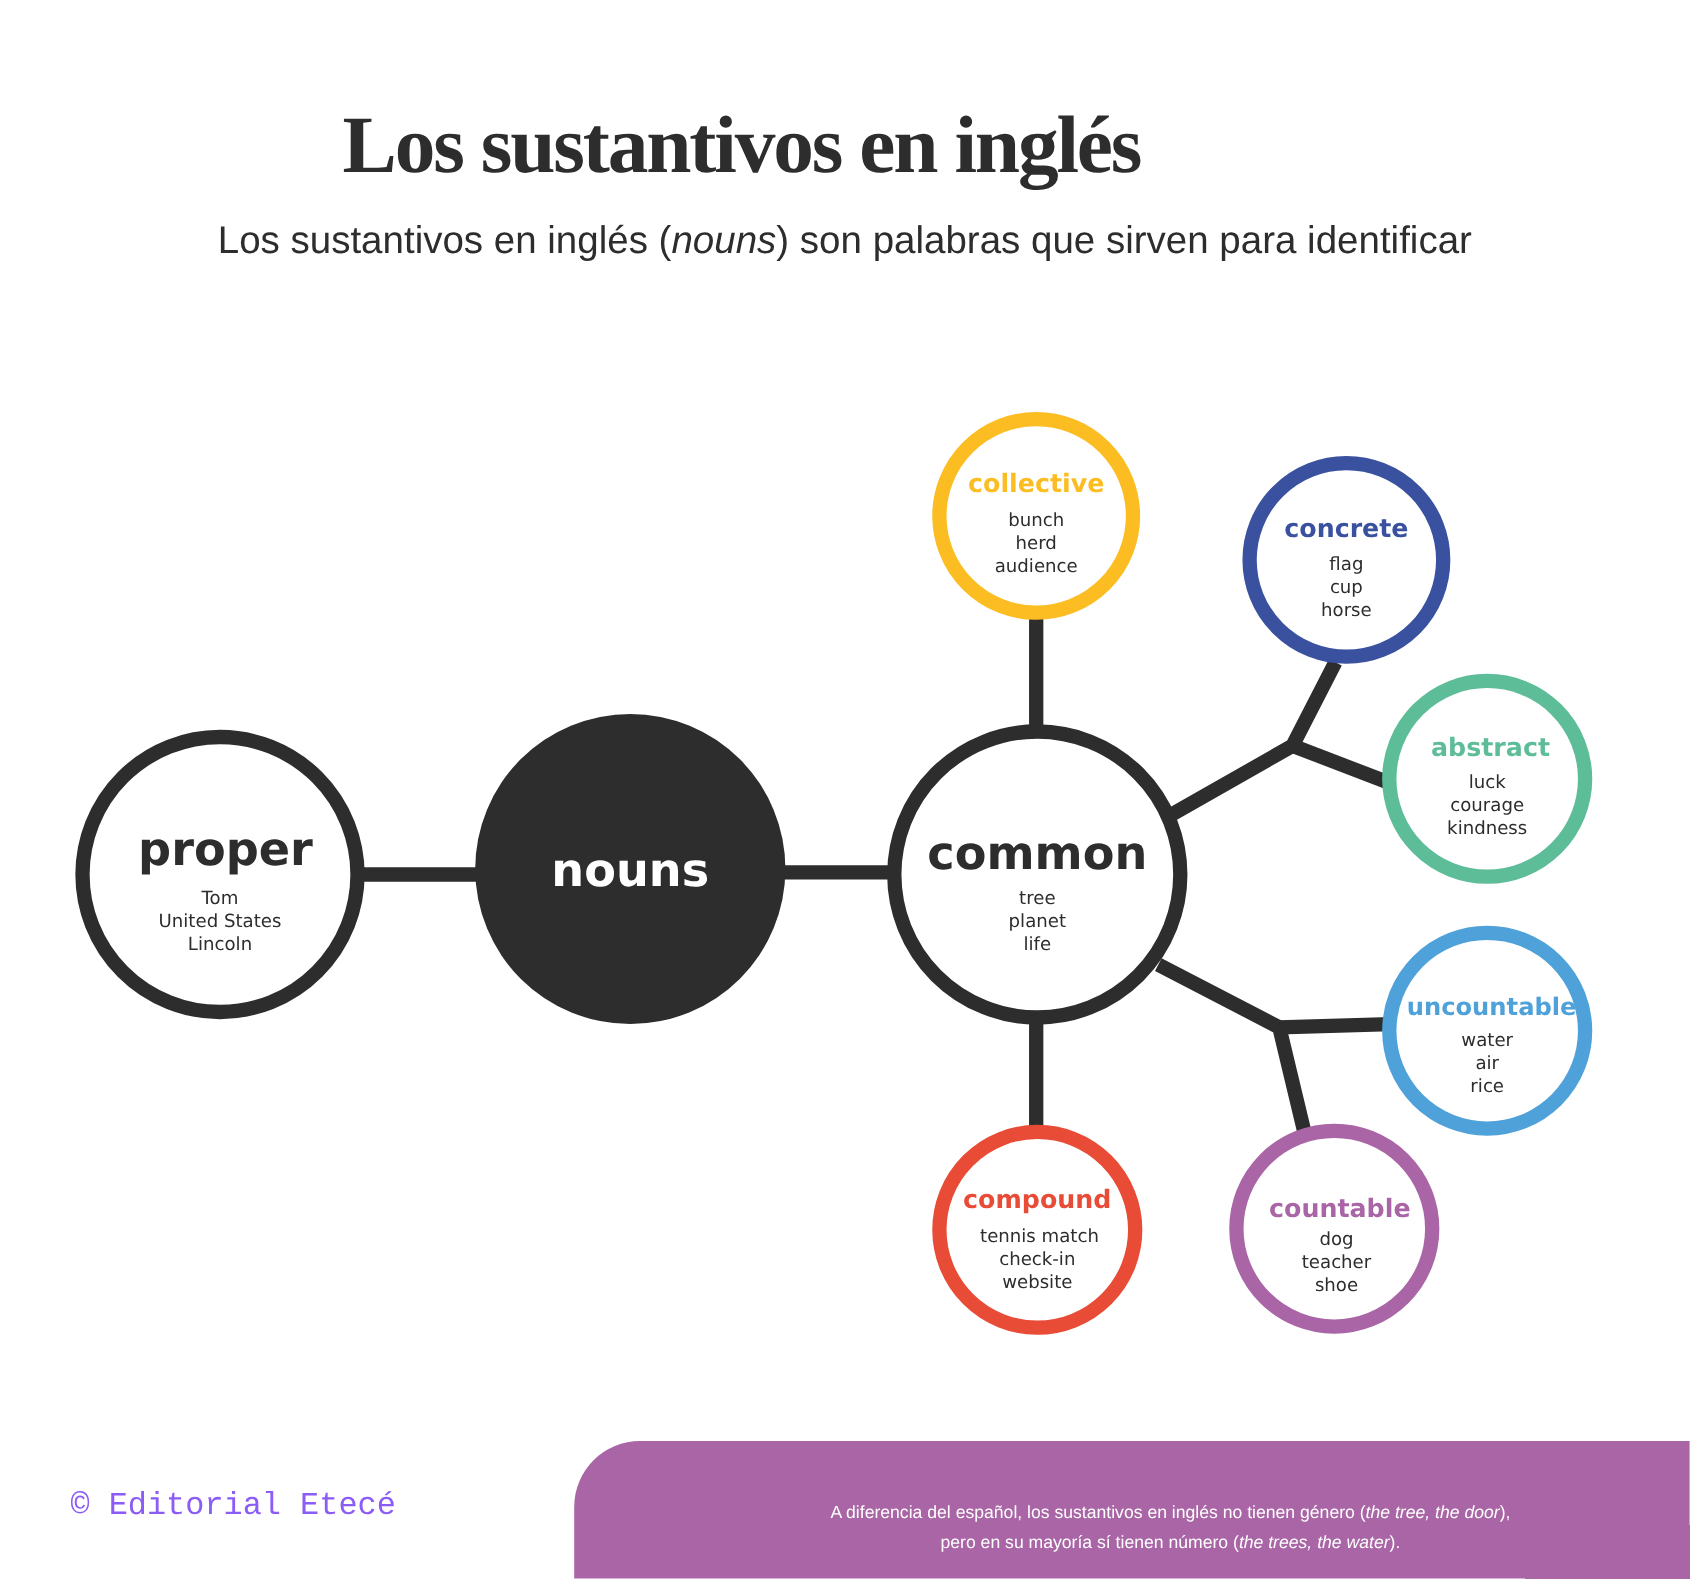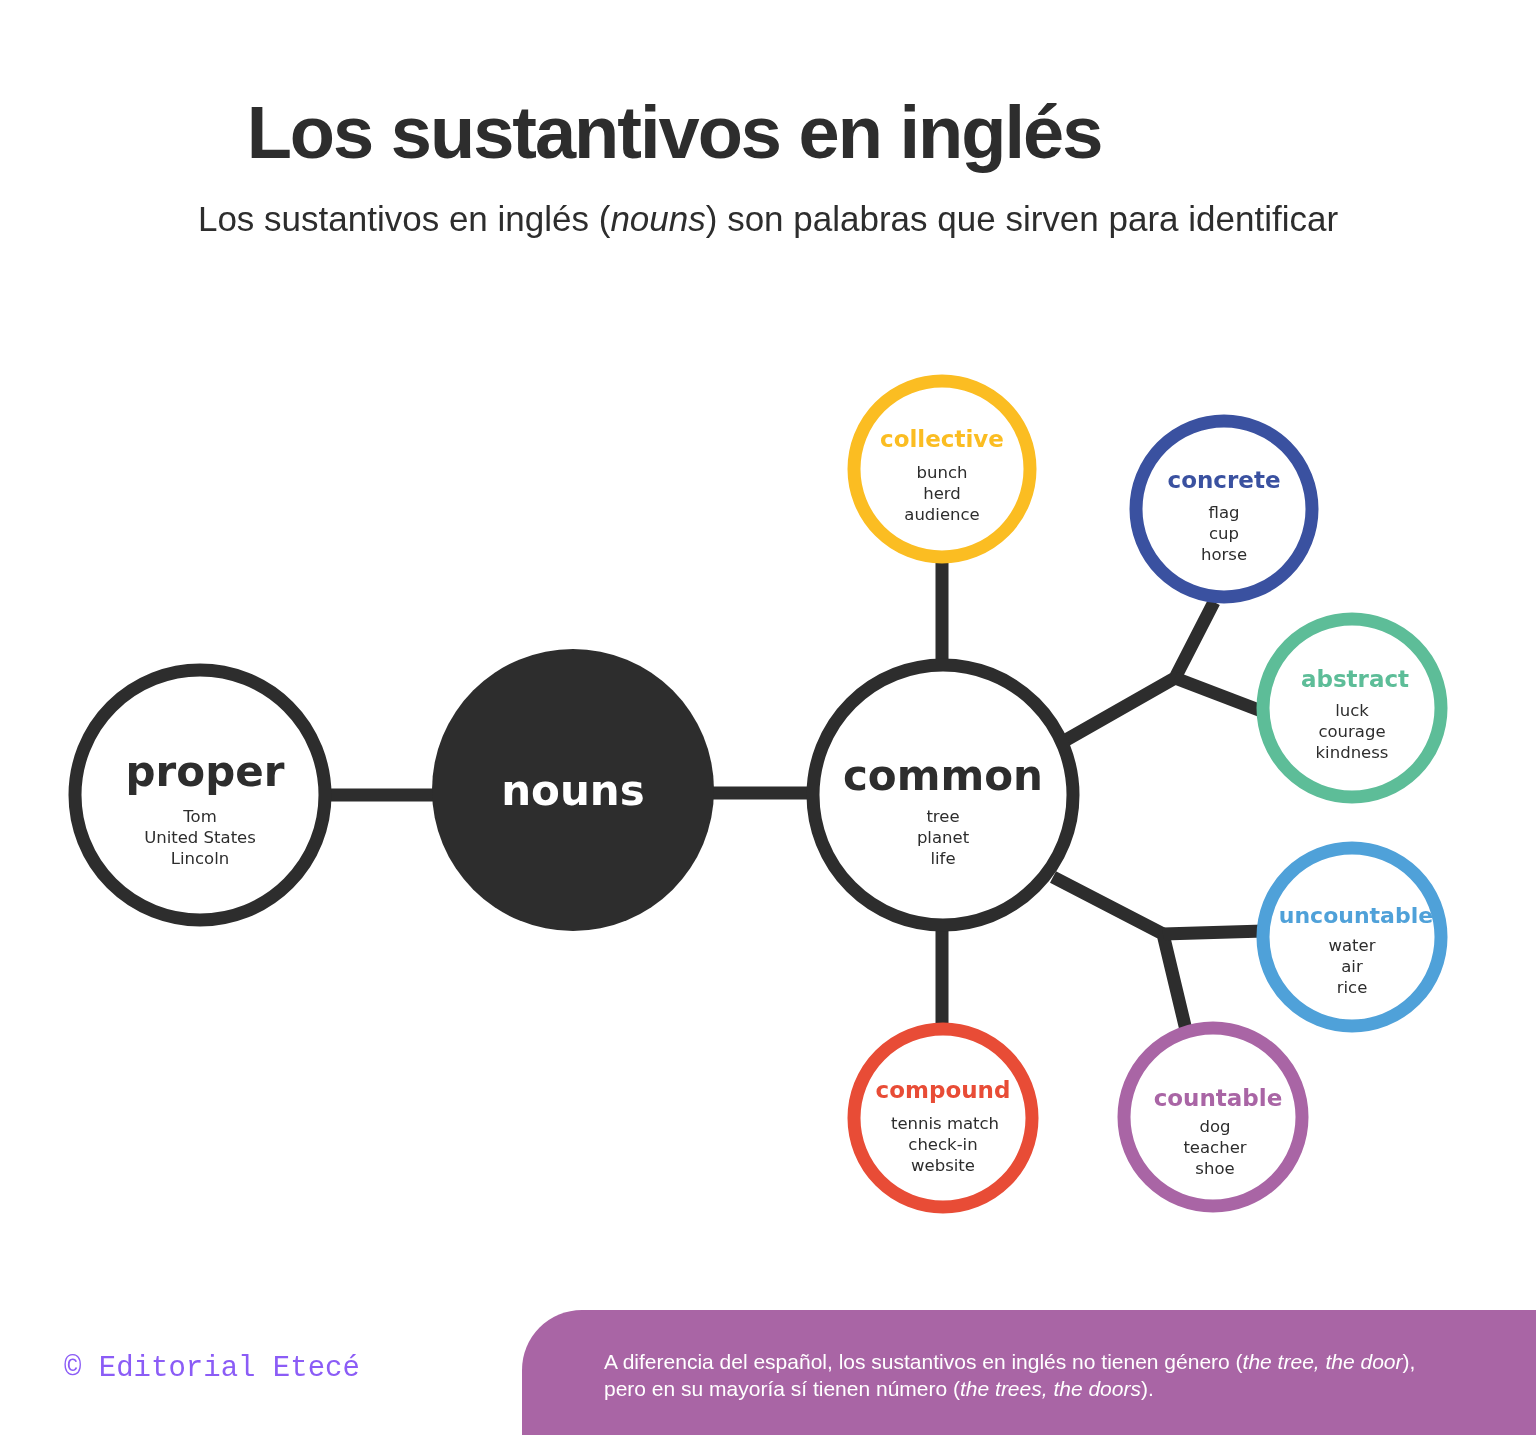--- a/index.html
+++ b/index.html
@@ -1,33 +1,33 @@
 <!DOCTYPE html>
 <html><head>
 <meta charset="utf-8">
 <style>
   html, body { margin:0; padding:0; background:#ffffff; }
   body { width:1536px; height:1435px; position:relative; overflow:hidden;
          font-family:"Liberation Sans", "DejaVu Sans", sans-serif; color:#2d2d2d; }
   .title { position:absolute; left:0; top:92px; width:1348px; text-align:center;
-           font-family:Liberation Sans, sans-serif; font-weight:bold; font-size:74px;
+           font-family:Liberation Serif, serif; font-weight:bold; font-size:74px;
            letter-spacing:-2px; color:#2d2d2d; margin:0; line-height:1.1; }
   .subtitle { position:absolute; left:0; top:196px; width:1536px; text-align:center;
               font-family:"Liberation Sans", sans-serif; font-size:35px; line-height:46px;
               color:#2d2d2d; margin:0; }
   .subtitle em { font-style:italic; }
   svg.diagram { position:absolute; left:0; top:0; }
   .node-title { font-family:"DejaVu Sans", sans-serif; font-weight:bold; }
   .node-item { font-family:"DejaVu Sans", sans-serif; font-size:16.5px; fill:#2d2d2d; }
   .credit { position:absolute; left:64px; top:1352px; font-family:Liberation Mono, monospace;
             font-size:29px; color:#8b5cf6; }
   .banner { position:absolute; left:522px; top:1310px; width:1014px; height:125px;
             background:#a965a5; border-top-left-radius:60px; }
-  .banner-text { position:absolute; left:82px; top:38px; width:920px; color:#ffffff;
-                 font-family:"Liberation Sans", sans-serif; font-size:21px; line-height:27px; }
+  .banner-text { position:absolute; left:82px; top:52px; width:920px; color:#ffffff;
+                 font-family:"Liberation Sans", sans-serif; font-size:16px; line-height:27px;text-align:center; }
   .banner-text em { font-style:italic; }
 </style>
 </head>
 <body>
 
 <h1 class="title">Los sustantivos en inglés</h1>
 
 <p class="subtitle">
   <span>Los sustantivos en inglés (</span><em>nouns</em><span>) son palabras que sirven para identificar</span><br>
 </p>
@@ -113,15 +113,15 @@
     <text x="943" y="1150" text-anchor="middle" class="node-item">check-in</text>
     <text x="943" y="1171" text-anchor="middle" class="node-item">website</text>
   </g>
 </svg>
 
 <div class="credit">© Editorial Etecé</div>
 
 <div class="banner">
   <div class="banner-text">
     <span>A diferencia del español, los sustantivos en inglés no tienen género (</span><em>the tree, the door</em><span>),</span><br>
-    <span>pero en su mayoría sí tienen número (</span><em>the trees, the doors</em><span>).</span>
+    <span>pero en su mayoría sí tienen número (</span><em>the trees, the water</em><span>).</span>
   </div>
 </div>
 
 </body></html>

